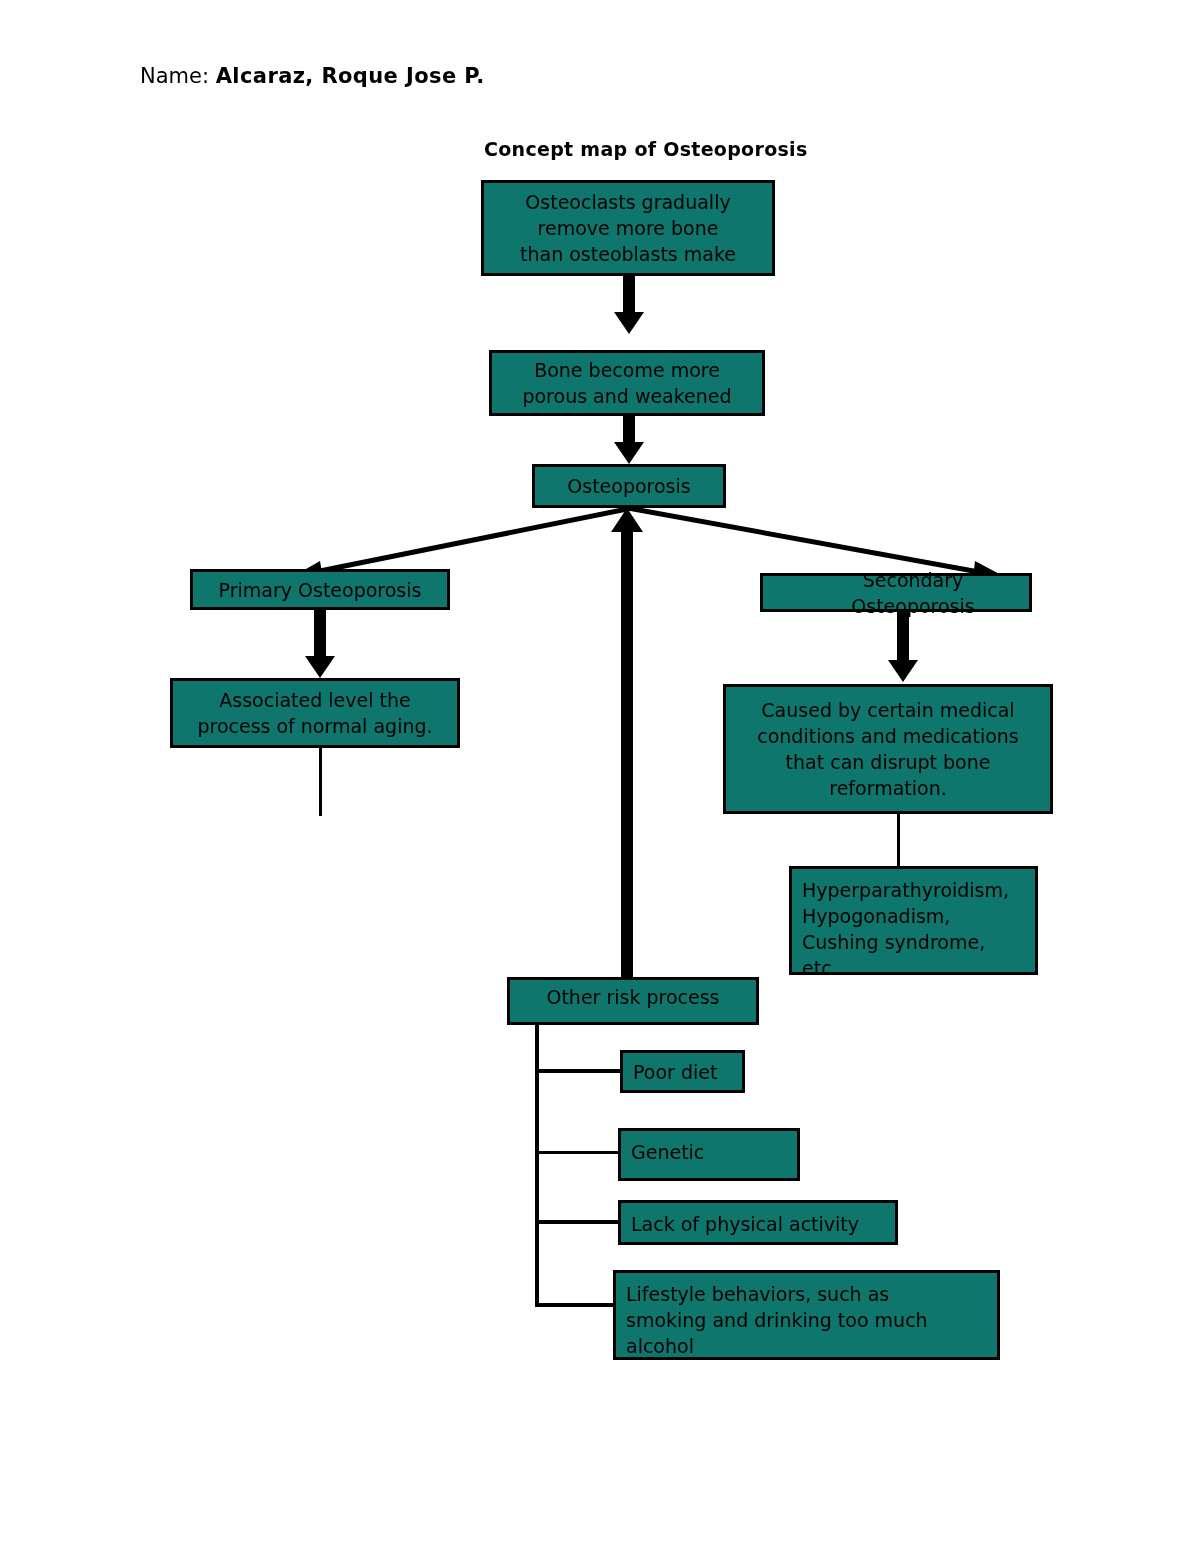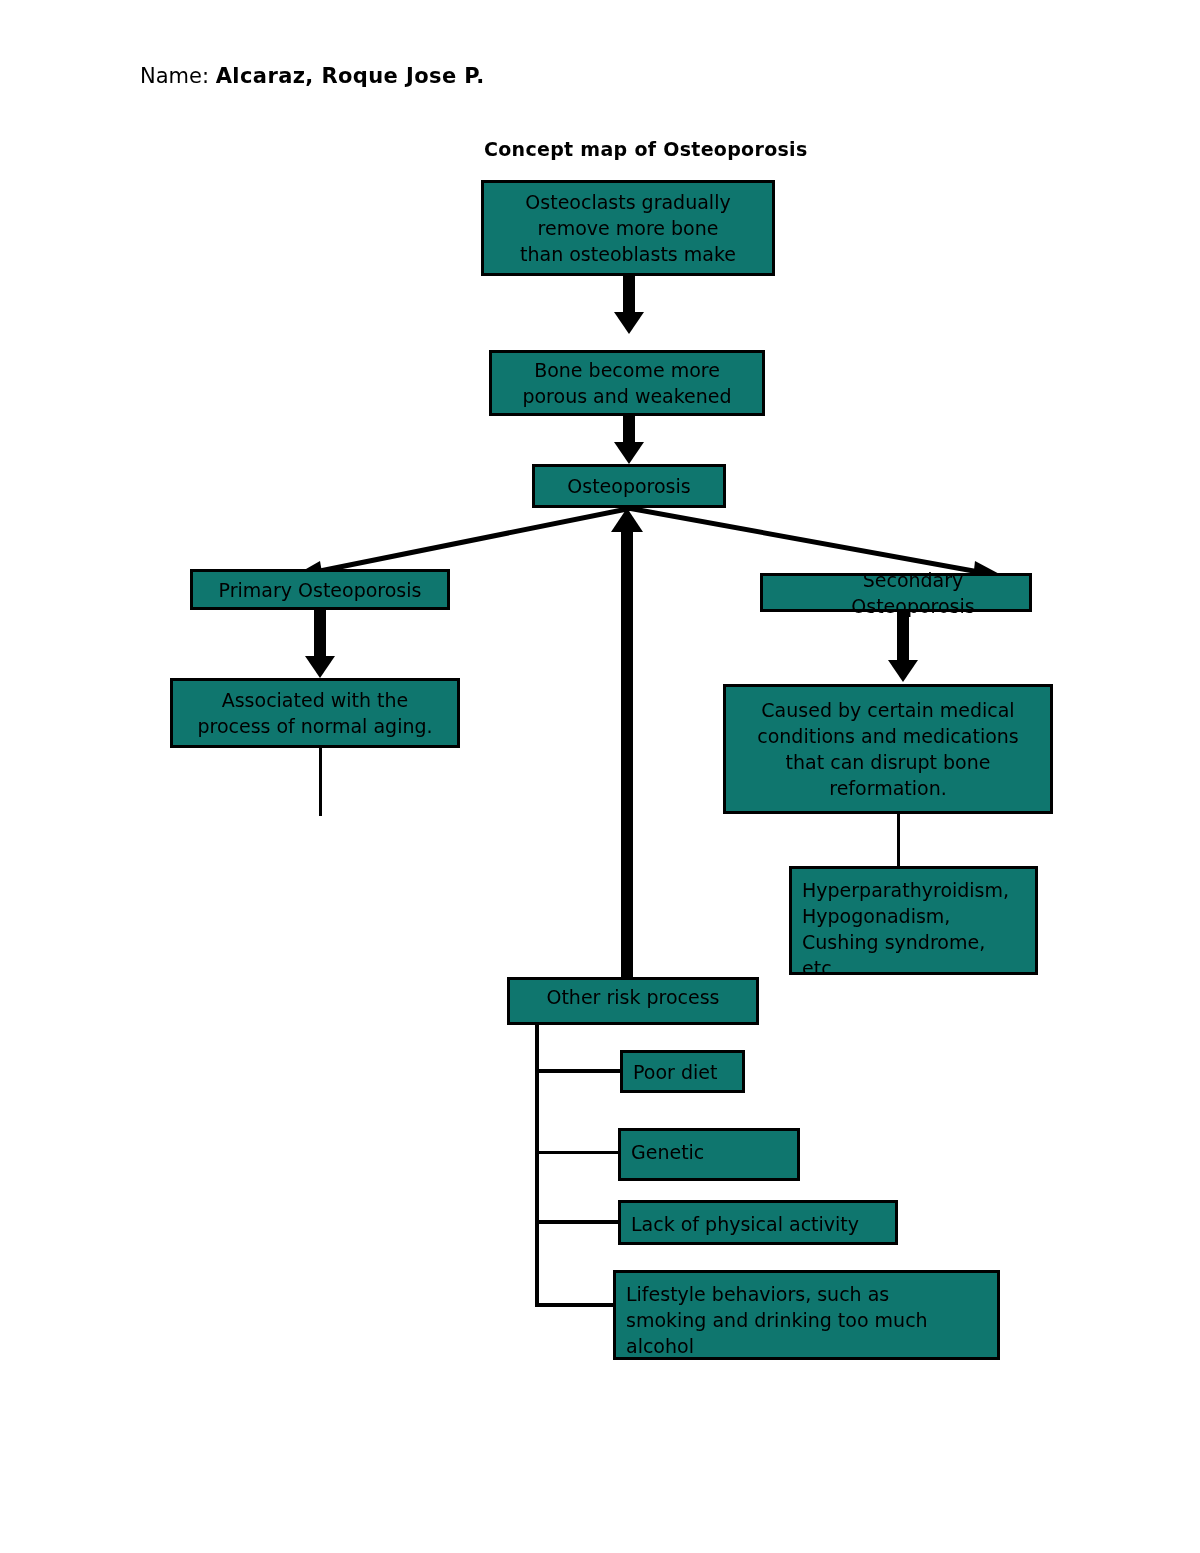--- a/index.html
+++ b/index.html
@@ -155,21 +155,21 @@
 
   <div class="node center" style="left:190px; top:569px; width:260px; height:41px;">
     <span class="ln">Primary Osteoporosis</span>
   </div>
 
   <div class="node center" style="left:760px; top:573px; width:272px; height:39px;padding-left:40px;">
     <span class="ln">Secondary Osteoporosis</span>
   </div>
 
   <div class="node center" style="left:170px; top:678px; width:290px; height:70px;">
-    <span class="ln">Associated with the</span>
+    <span class="ln">Associated level the</span>
     <span class="ln">process of normal aging.</span>
   </div>
 
 
   <div class="node center" style="left:723px; top:684px; width:330px; height:130px;justify-content:center;">
     <span class="ln">Caused by certain medical</span>
     <span class="ln">conditions and medications</span>
     <span class="ln">that can disrupt bone</span>
     <span class="ln">reformation.</span>
   </div>

